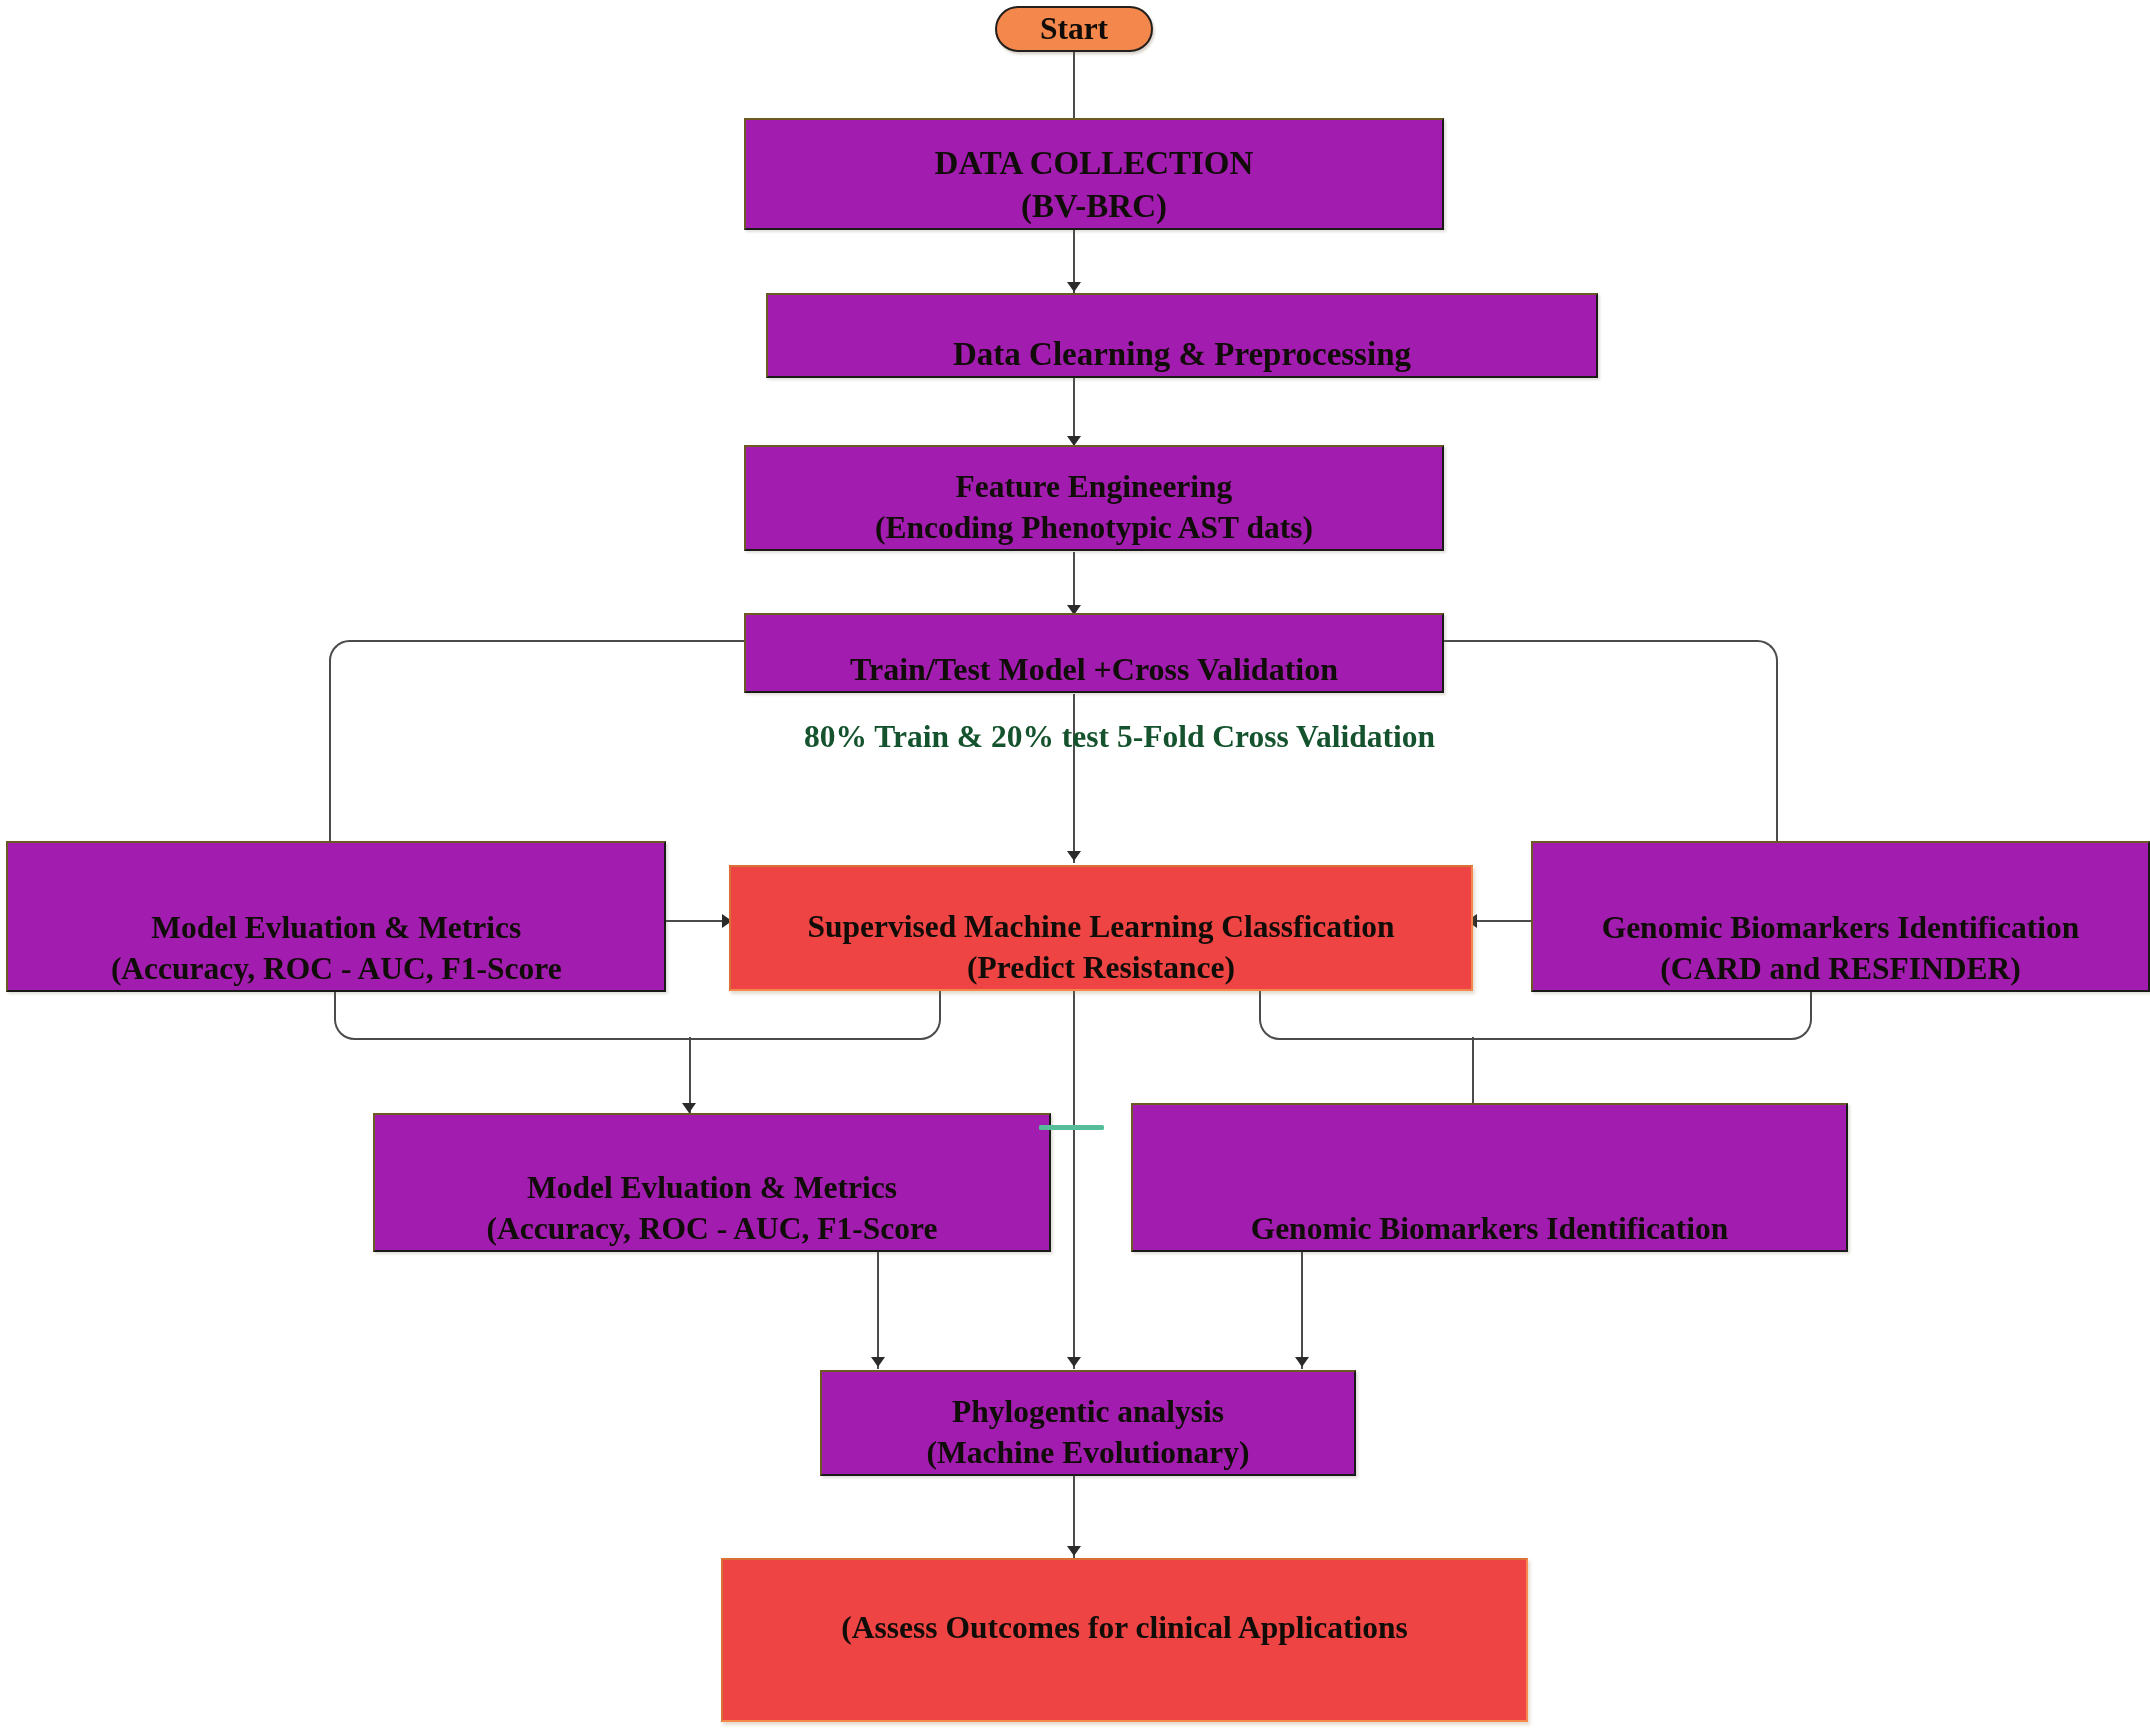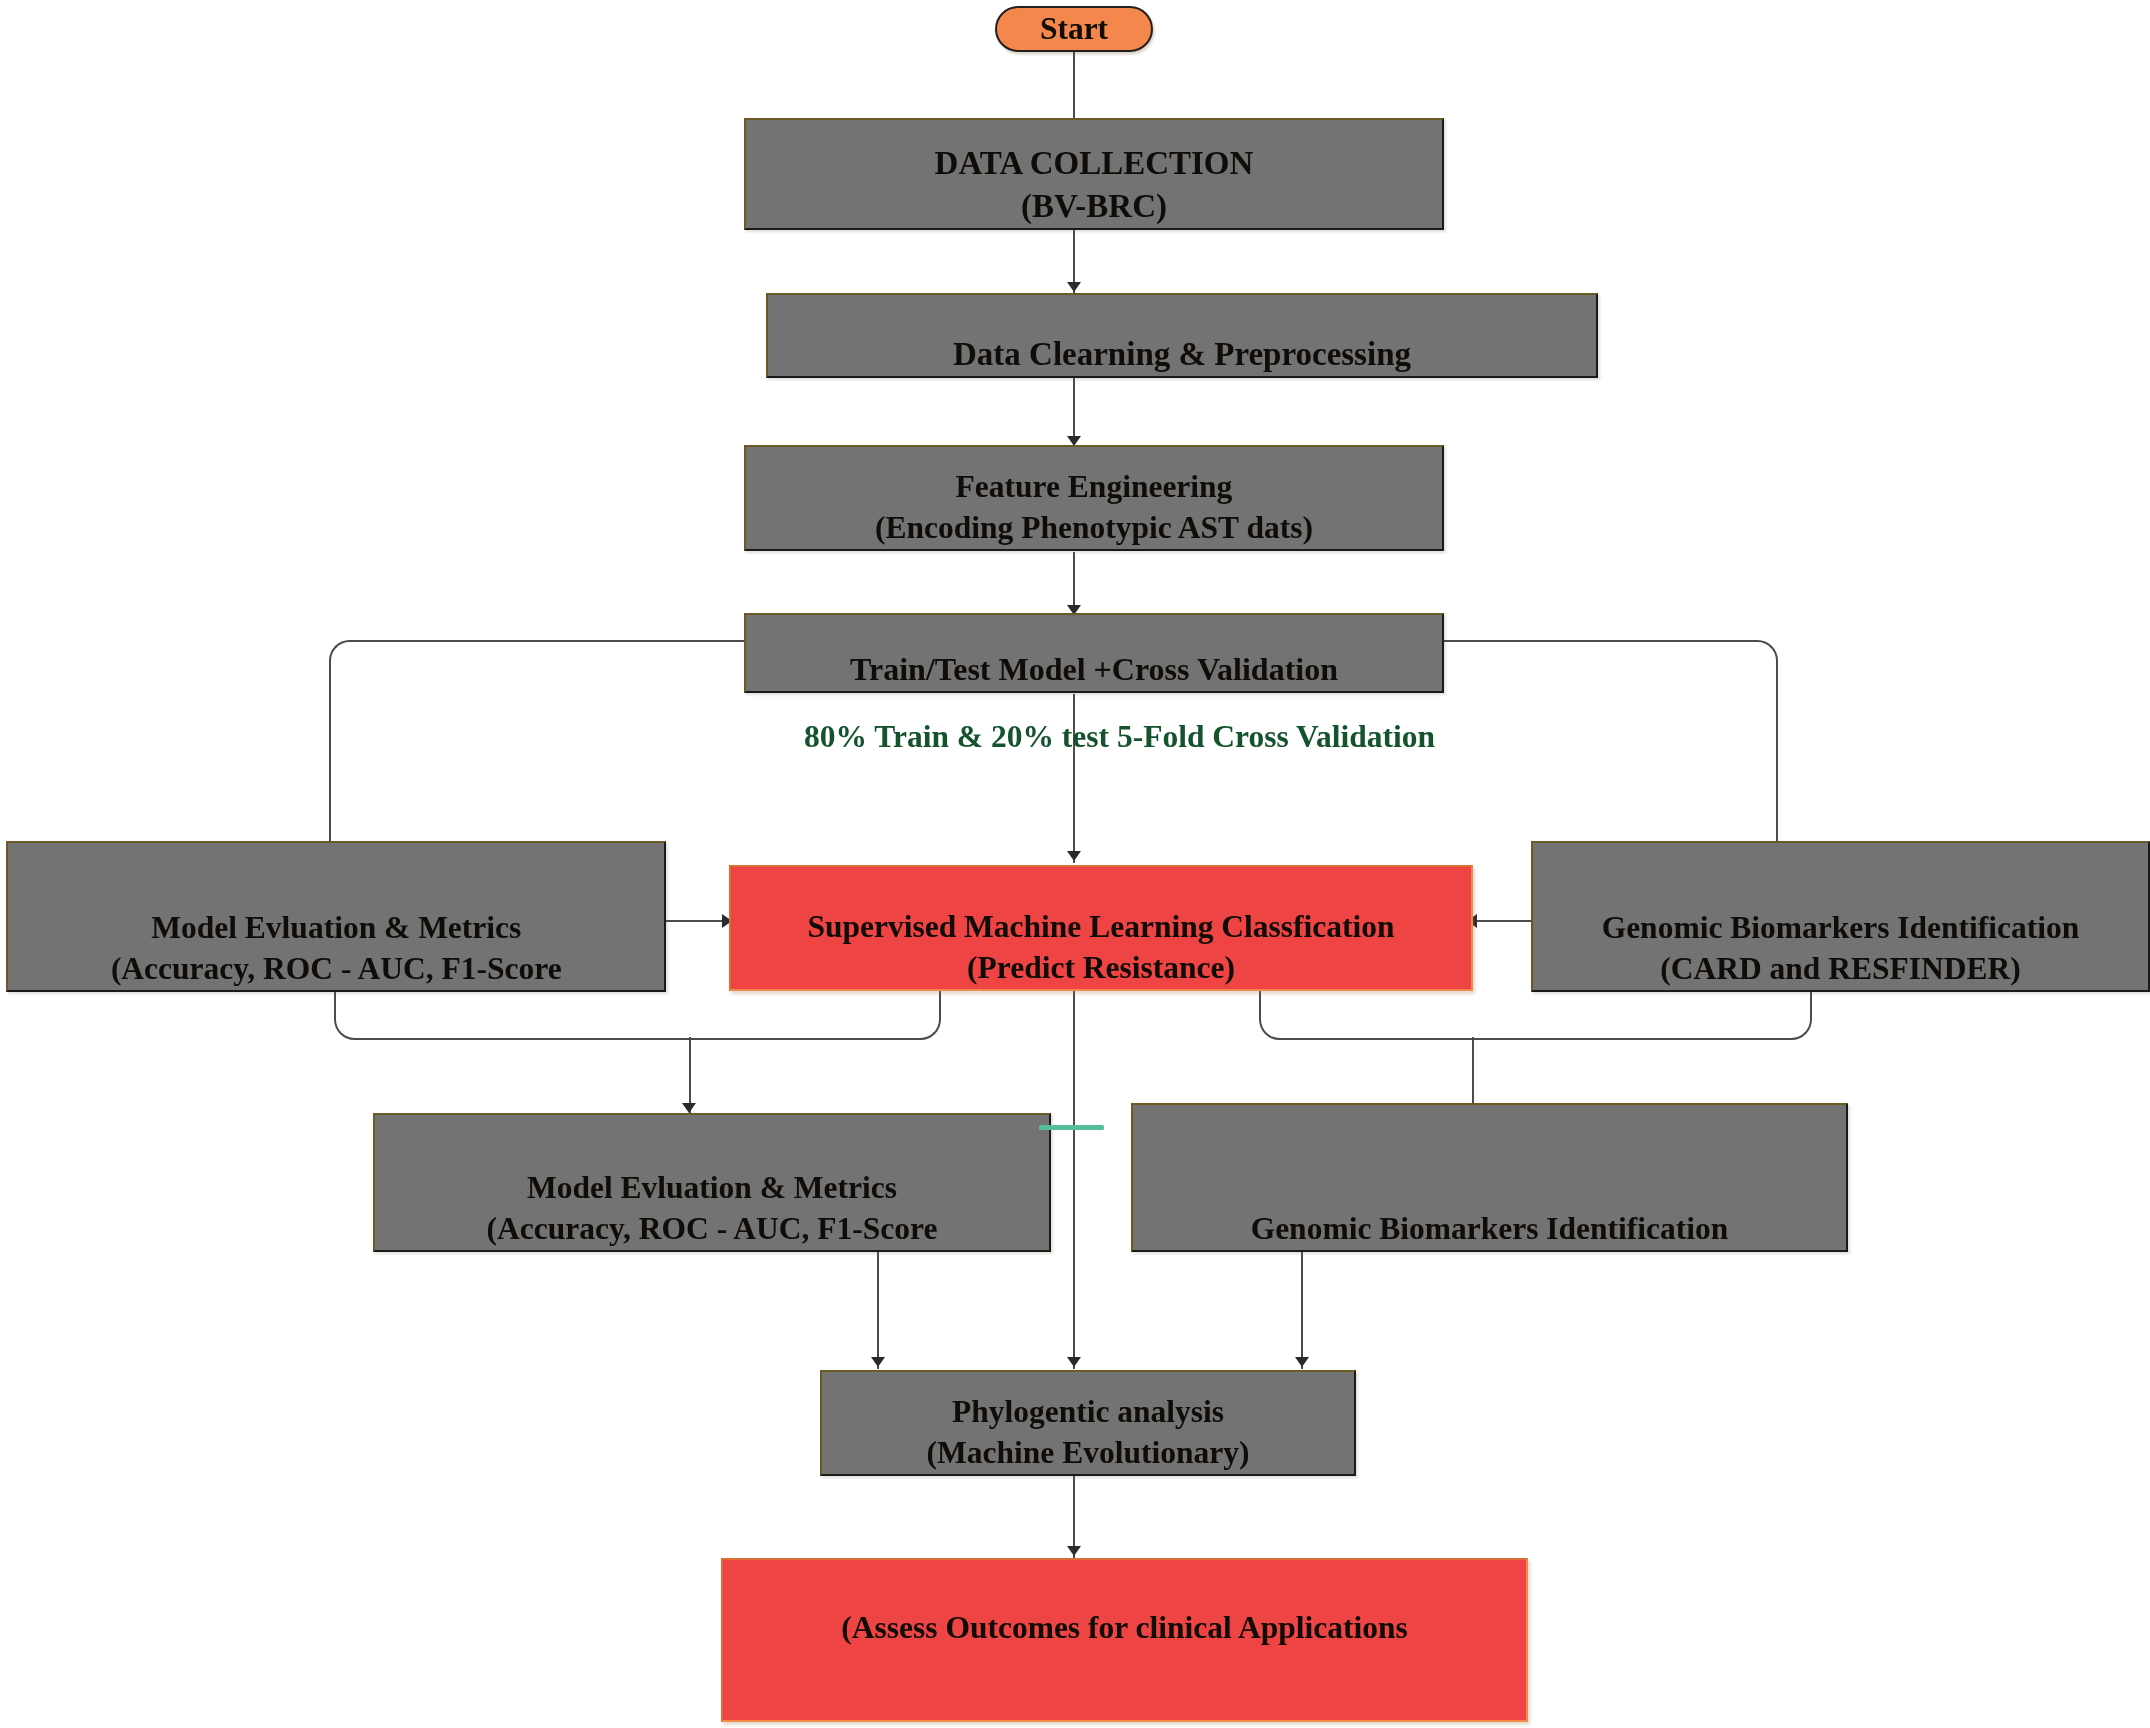--- a/index.html
+++ b/index.html
@@ -26,21 +26,21 @@
     justify-content: flex-end;
     text-align: center;
     font-weight: bold;
     color: #100c08;
     line-height: 1.30;
     z-index: 3;
   }
   .node .ln { display: block; white-space: nowrap; }
 
   .rect {
-    background: #737373;
+    background: #a21caf;
     border: 2.4px solid #1a1a18;
     border-top-color: #6b5a24;
     border-left-color: #6b5a24;
     box-shadow: 1.6px 2.4px 2.4px rgba(120,110,80,0.22);
   }
   .rect.accent {
     background: #ef4444;
     border-color: #f4874b;
     border-top-color: #d97036;
     border-left-color: #d97036;

